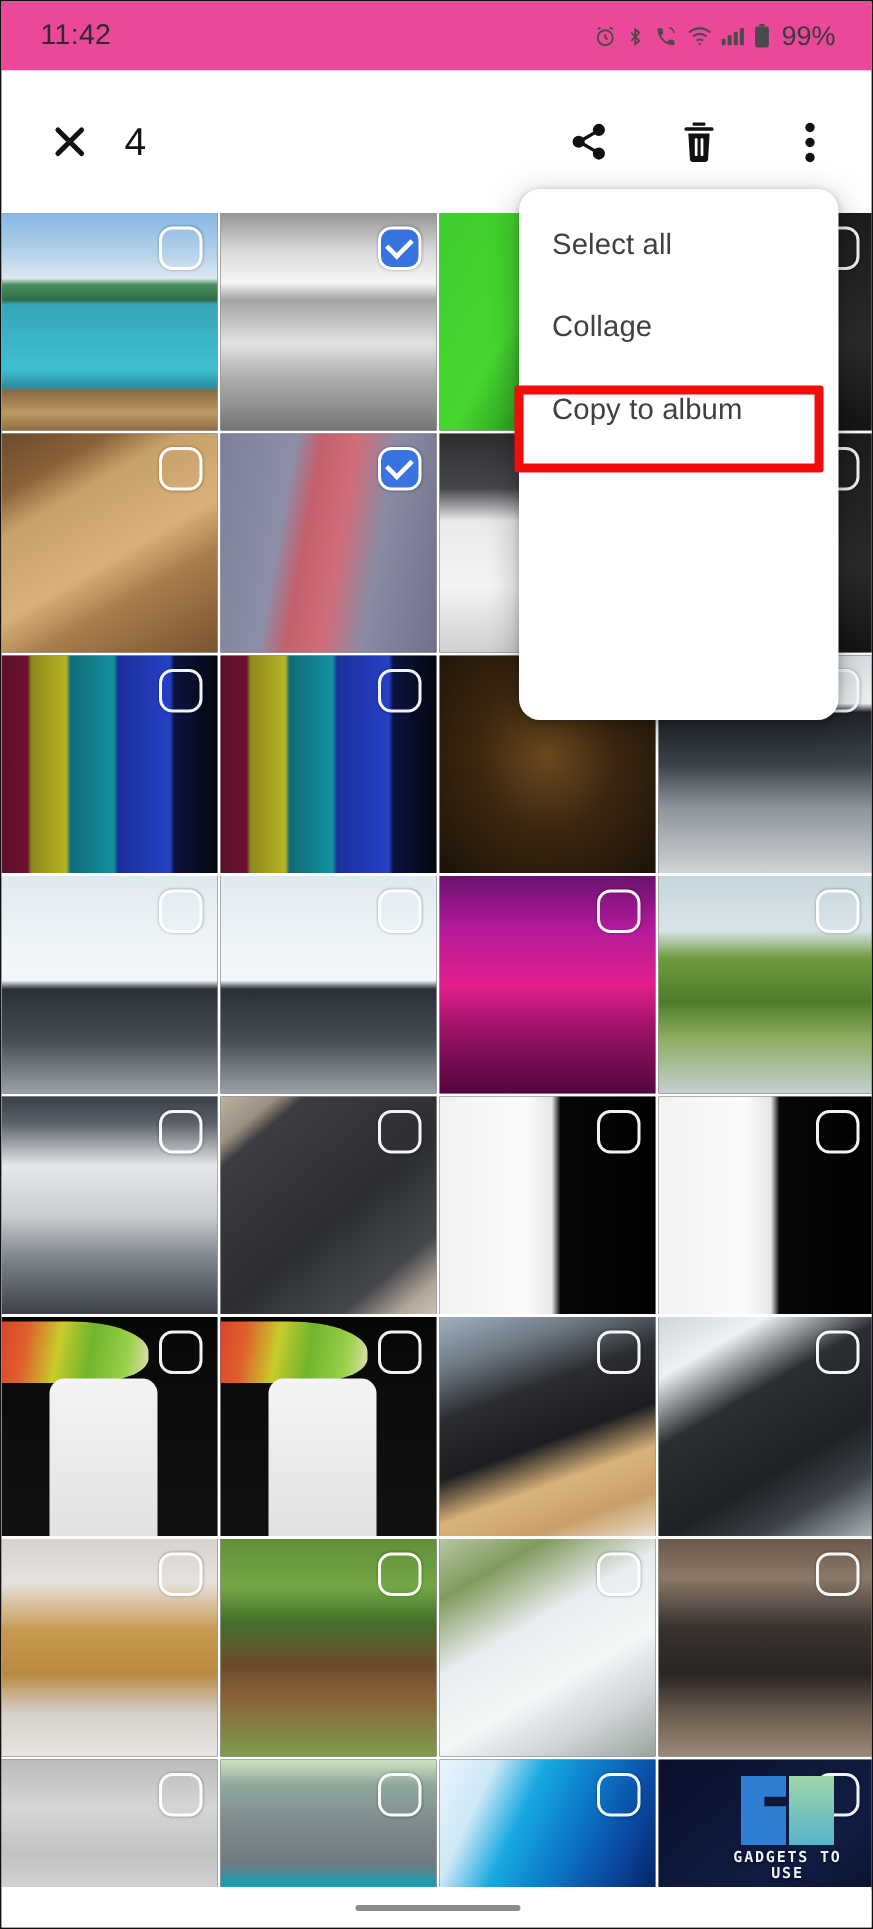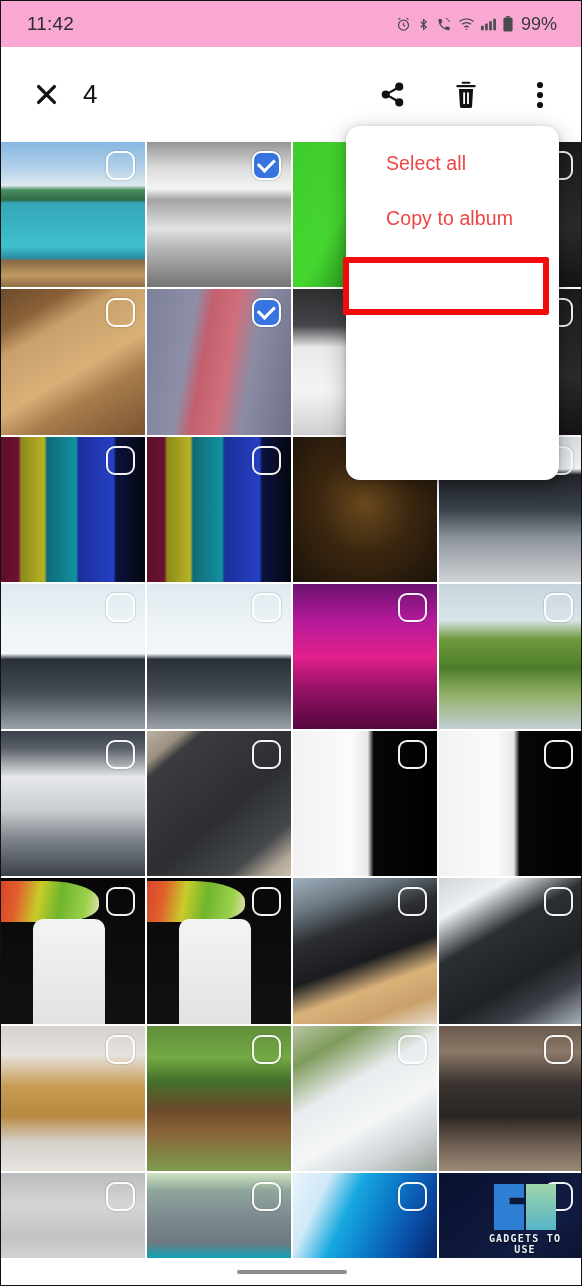--- a/index.html
+++ b/index.html
@@ -9,21 +9,21 @@
     font-family:"Liberation Sans", sans-serif;
     color:#1b1b1b;
     border:1px solid #111;
   }
 
   
   .statusbar{
     height:46px; width:100%;
     display:flex; align-items:center; justify-content:space-between;
     padding:0 24px 0 26px;
-    background:#f9a8d4;
+    background:#ec4899;
   }
   .sb-clock{ font-size:19px; font-weight:400; color:#2c2c2c; letter-spacing:.2px; }
   .sb-icons{ display:flex; align-items:center; gap:6px; color:#4a4a4a; }
   .sb-icons svg{ display:block; }
   .sb-batt{ font-size:18px; color:#3a3a3a; margin-left:2px; }
 
   
   .actionbar{
     height:95px; width:100%;
     display:flex; align-items:center;
@@ -107,22 +107,22 @@
     position:absolute; left:345px; top:125px;
     width:213px; height:354px;
     background:#fff;
     border-radius:14px;
     box-shadow:0 6px 22px rgba(0,0,0,.30), 0 1px 4px rgba(0,0,0,.18);
     z-index:20;
     padding-top:10px;
   }
   .menu-item{
     height:55px; display:flex; align-items:center;
-    padding-left:40px;
-    font-size:19.5px; color:#ef4444; letter-spacing:.1px;
+    padding-left:22px;
+    font-size:19.5px; color:#404040; letter-spacing:.1px;
     cursor:pointer; white-space:nowrap;
   }
 
   .highlight{
     position:absolute;
     left:342px; top:256px; width:206px; height:58px;
     border:6px solid #f30c0c;
     border-radius:2px;
     z-index:25;
     pointer-events:none;
@@ -374,20 +374,21 @@
       <div class="chk"></div>
     </div>
     <div class="cell">
       <div class="art dark-blue"></div>
       <div class="chk"></div>
     </div>
   </div>
 
 <div class="menu">
     <div class="menu-item">Select all</div>
+    <div class="menu-item">Collage</div>
     <div class="menu-item">Copy to album</div>
   </div>
 <div class="highlight"></div>
 
 <div class="watermark">
   <div class="wm-logo">
     <span class="g"></span>
       <span class="u"></span>
   </div>
   <div class="wm-text">GADGETS TO USE</div>

